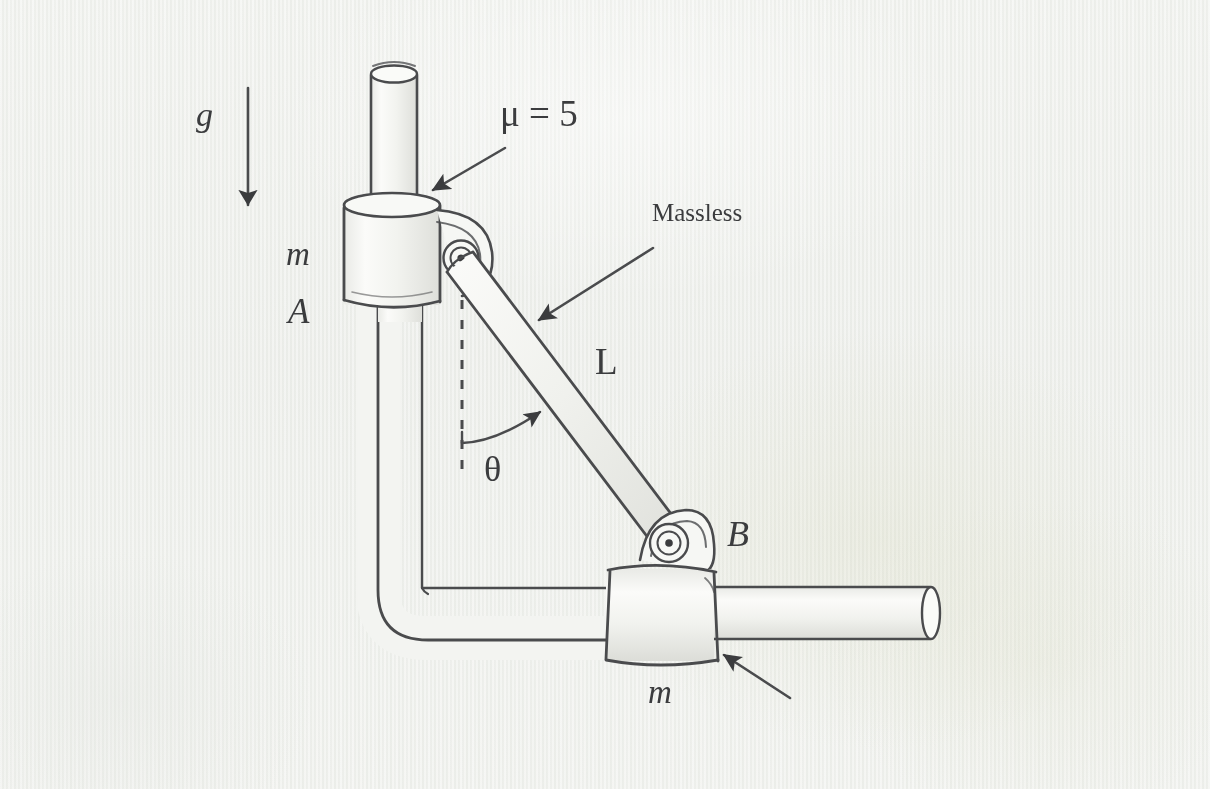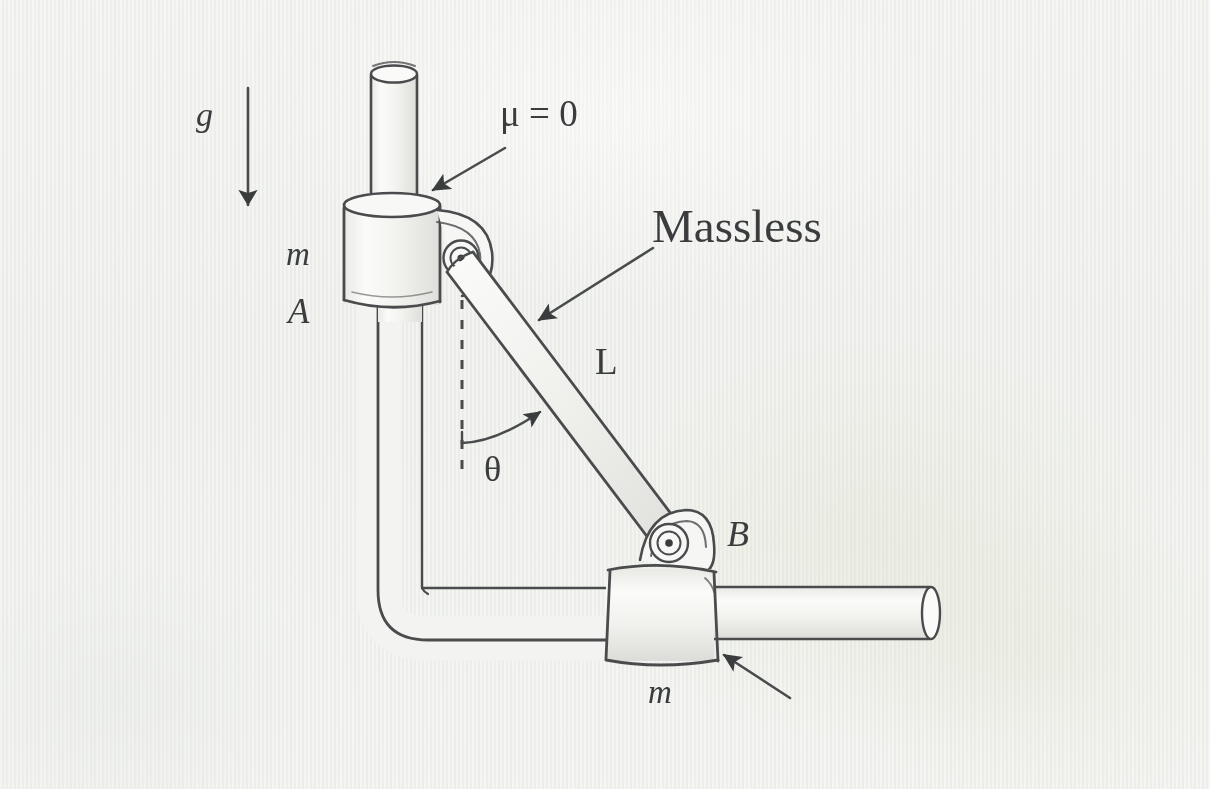--- a/index.html
+++ b/index.html
@@ -54,21 +54,21 @@
     position: absolute;
     color: #3b3c3e;
     white-space: nowrap;
     user-select: none;
   }
   .lbl-italic { font-style: italic; }
   .lbl-g      { left: 196px; top: 96px;  font-size: 34px; }
   .lbl-m-top  { left: 286px; top: 236px; font-size: 33px; }
   .lbl-A      { left: 288px; top: 292px; font-size: 35px; }
   .lbl-mu0    { left: 500px; top: 92px;  font-size: 37px; }
-  .lbl-massless { left: 652px; top: 199px; font-size: 47px; }
+  .lbl-massless { left: 652px; top: 199px; font-size: 25px; }
   .lbl-L      { left: 595px; top: 340px; font-size: 37px; }
   .lbl-theta  { left: 484px; top: 448px; font-size: 36px; }
   .lbl-B      { left: 727px; top: 513px; font-size: 36px; }
   .lbl-m-bot  { left: 648px; top: 674px; font-size: 33px; }
   .lbl-mu01   { left: 797px; top: 692px; font-size: 37px; }
 </style>
 </head>
 <body>
 
 <div id="page">
@@ -200,21 +200,21 @@
 
     </g>
   </svg>
 
   <div class="lbl lbl-italic lbl-g">g</div>
 
   <div class="lbl lbl-italic lbl-m-top">m</div>
 
   <div class="lbl lbl-italic lbl-A">A</div>
 
-  <div class="lbl lbl-mu0">μ = 0</div>
+  <div class="lbl lbl-mu0">μ = 5</div>
 
   <div class="lbl lbl-massless">Massless</div>
 
   <div class="lbl lbl-L">L</div>
 
   <div class="lbl lbl-theta">θ</div>
 
   <div class="lbl lbl-italic lbl-B">B</div>
 
   <div class="lbl lbl-italic lbl-m-bot">m</div>

